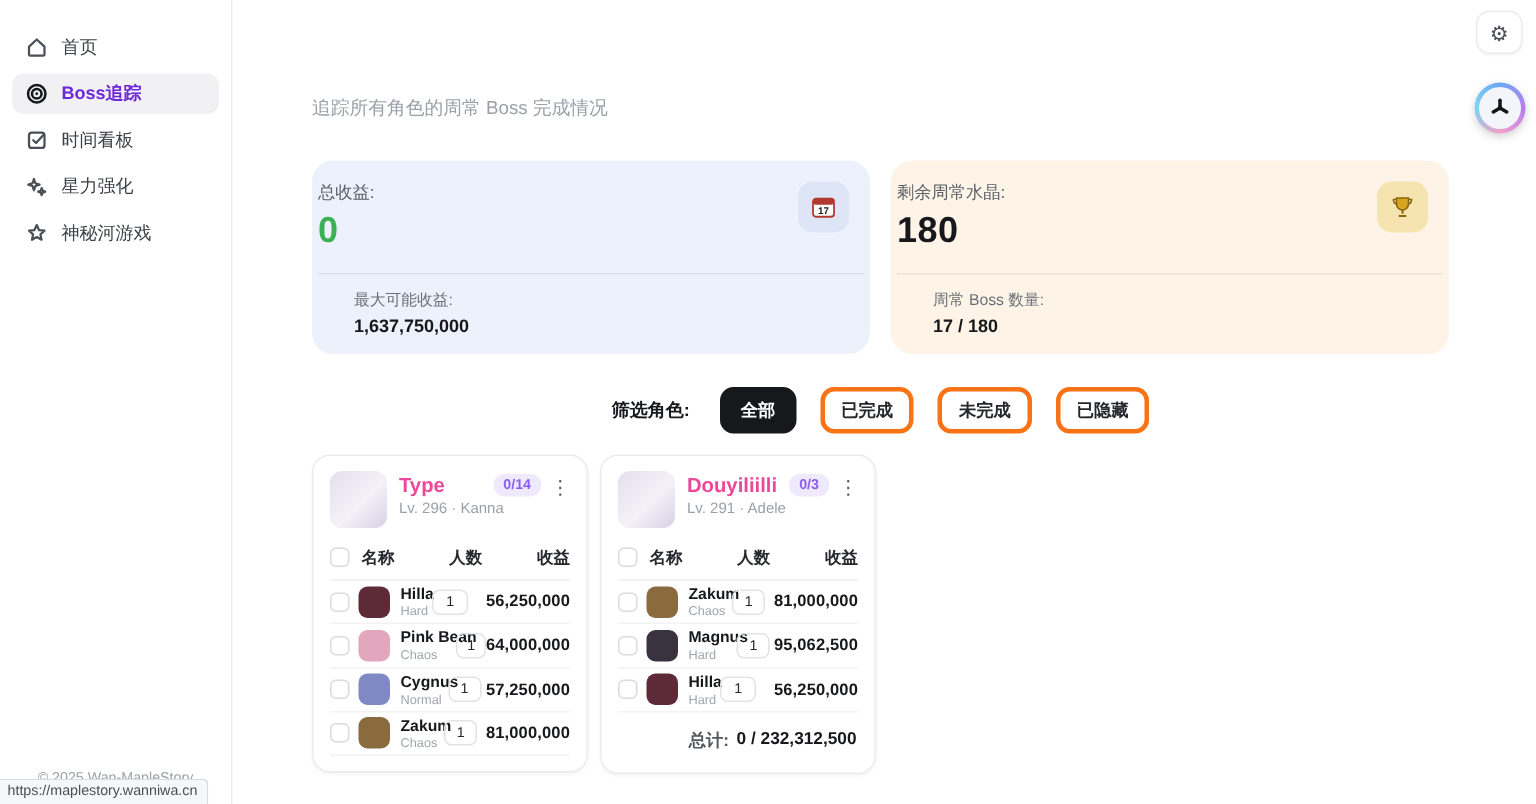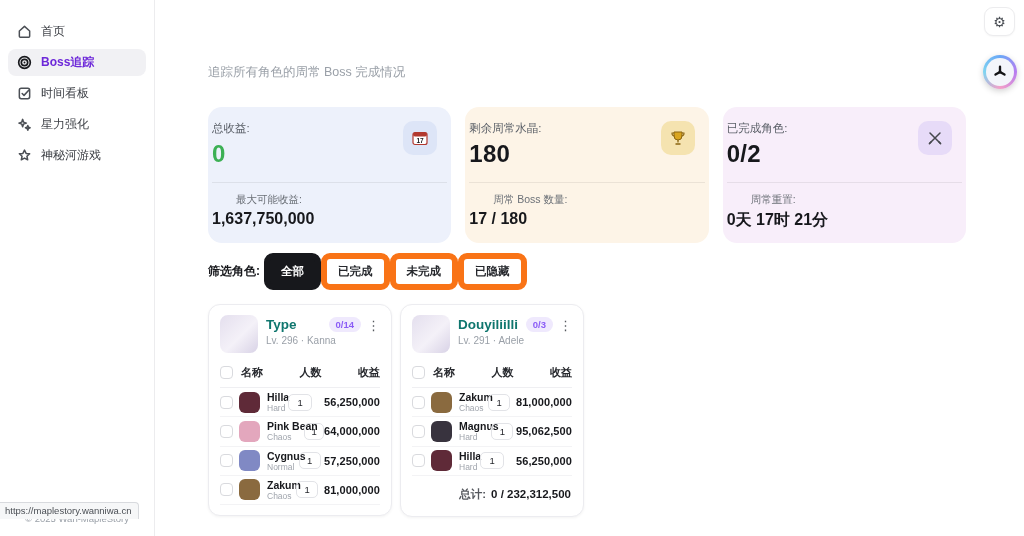--- a/index.html
+++ b/index.html
@@ -40,39 +40,39 @@
 
   
   .stats-row { display:flex; gap:14px; margin-top:26px; }
   .stat-card { flex:1; border-radius:14px; padding:14px 4px 12px; position:relative; }
   .stat-label { font-size:11.5px; color:#5a5f67; }
   .stat-value { margin-top:4px; font-size:24px; font-weight:bold; letter-spacing:.3px; }
   .stat-icon { position:absolute; top:14px; right:14px; width:34px; height:34px;
     border-radius:10px; display:flex; align-items:center; justify-content:center; }
   .stat-divider { height:1px; background:rgba(0,0,0,.07); margin:14px 0 10px; }
   .stat-sublabel { font-size:10.5px; color:#6b7077;margin-left:24px; }
-  .stat-subvalue { margin-top:3px; font-size:16px; font-weight:bold; }
-
-  
-  .filter-row { display:flex; align-items:center; gap:0; margin-top:10px; }
+  .stat-subvalue { margin-top:3px; font-size:12px; font-weight:bold;margin-left:24px; }
+
+  
+  .filter-row { display:flex; align-items:center; gap:16px; margin-top:22px;justify-content:center; }
   .filter-label { font-size:12px; font-weight:bold; margin-right:4px; }
   .filter-btn { font-size:11.5px; font-weight:bold; padding:5px 11px; border-radius:9px;
-    border:6px solid #f97316; background:#fff; color:#26282d; cursor:pointer; }
+    border:3px solid #f97316; background:#fff; color:#26282d; cursor:pointer; }
   .filter-btn.active { background:#17181c; border-color:#17181c; color:#fff; }
 
   
   .cards-row { display:flex; gap:8px; margin-top:14px; align-items:flex-start; }
   .char-card { width:184px; background:#fff; border:1px solid #ececf0; border-radius:12px;
     padding:10px 11px; box-shadow:0 1px 3px rgba(0,0,0,.05); }
   .char-head { display:flex; align-items:flex-start; gap:8px; }
   .avatar { width:38px; height:38px; border-radius:8px; flex:0 0 auto;
     background:linear-gradient(135deg,#e4dfee 0%,#f4f1f8 55%,#d8d2e6 100%); }
   .char-meta { flex:1; min-width:0; padding-top:2px; }
   .char-name-row { display:flex; align-items:center; }
-  .char-name { font-size:13.5px; font-weight:bold; color:#0f766e; white-space:nowrap;
+  .char-name { font-size:13.5px; font-weight:bold; color:#ec4899; white-space:nowrap;
     overflow:hidden; }
   .char-badge { margin-left:auto; font-size:9.5px; font-weight:bold; color:#8b5cf6;
     background:#efe9fd; border-radius:9px; padding:2px 7px; }
   .dots { font-size:13px; color:#55585e; padding:2px 0 0 6px; cursor:pointer; line-height:1; }
   .char-sub { margin-top:3px; font-size:10px; color:#9aa0a8; white-space:nowrap; }
 
   .tbl-head { display:flex; align-items:center; margin-top:12px; padding-bottom:7px;
     border-bottom:1px solid #efeff2; font-size:11px; font-weight:bold; color:#26282d; }
   .cb { width:13px; height:13px; border:1.5px solid #d9dade; border-radius:4px;
     background:#fff; flex:0 0 auto; cursor:pointer; }
@@ -88,21 +88,21 @@
   .count { margin-left:auto; width:26px; height:17px; border:1px solid #e2e3e7; border-radius:5px;
     font-size:9.5px; display:flex; align-items:center; justify-content:center; color:#26282d; }
   .val { width:72px; text-align:right; font-size:11px; font-weight:bold; letter-spacing:.1px; }
 
   .total-row { display:flex; justify-content:flex-end; align-items:center; gap:5px;
     padding:11px 1px 4px; }
   .total-label { font-size:11.5px; font-weight:bold; color:#55585e; }
   .total-value { font-size:11.5px; font-weight:bold; }
 
   
-  .status-url { position:absolute; left:0; bottom:17px; background:#f6f7f8;
+  .status-url { position:absolute; left:0; bottom:0; background:#f6f7f8;
     border:1px solid #d8dade; border-bottom:none; border-left:none; border-radius:0 4px 0 0;
     font-size:9.5px; color:#4b4f55; padding:2px 6px 3px 5px; }
 
   .icon-stroke { stroke:#4b4f55; fill:none; stroke-width:1.6; stroke-linecap:round;
     stroke-linejoin:round; }
   .icon-stroke-dark { stroke:#17181c; fill:none; stroke-width:1.8; stroke-linecap:round;
     stroke-linejoin:round; }
 </style>
 </head>
 <body>
@@ -193,35 +193,20 @@
               <path d="M5 3h8v4a4 4 0 0 1-8 0z" fill="#d9a520" stroke="#8a6510" stroke-width="1"></path>
               <path d="M5 4H3a2.5 2.5 0 0 0 2.5 3 M13 4h2a2.5 2.5 0 0 1-2.5 3" fill="none" stroke="#8a6510" stroke-width="1.1"></path>
               <path d="M9 11v2.5 M6.5 15h5" stroke="#8a6510" stroke-width="1.3" fill="none"></path>
             </svg>
           </div>
           <div class="stat-divider"></div>
           <div class="stat-sublabel">周常 Boss 数量:</div>
           <div class="stat-subvalue">17 / 180</div>
         </div>
 
-        <div class="stat-card" style="background: rgb(248, 238, 250);">
-          <div class="stat-label">已完成角色:</div>
-          <div class="stat-value" style="color: rgb(23, 24, 28);">0/2</div>
-          <div class="stat-icon" style="background: rgb(231, 219, 248);">
-            <svg width="18" height="18" viewBox="0 0 18 18">
-              <g stroke="#45474d" stroke-width="1.5" stroke-linecap="round" fill="none">
-                <path d="M4 4l10 10 M14 4 4 14"></path>
-                <path d="M5.2 12.8 3.4 14.6 M12.8 12.8l1.8 1.8"></path>
-              </g>
-            </svg>
-          </div>
-          <div class="stat-divider"></div>
-          <div class="stat-sublabel">周常重置:</div>
-          <div class="stat-subvalue">0天 17时 21分</div>
-        </div>
       </div>
 
       <div class="filter-row">
         <span class="filter-label">筛选角色:</span>
         <button class="filter-btn active">全部</button>
         <button class="filter-btn">已完成</button>
         <button class="filter-btn">未完成</button>
         <button class="filter-btn">已隐藏</button>
       </div>
 

